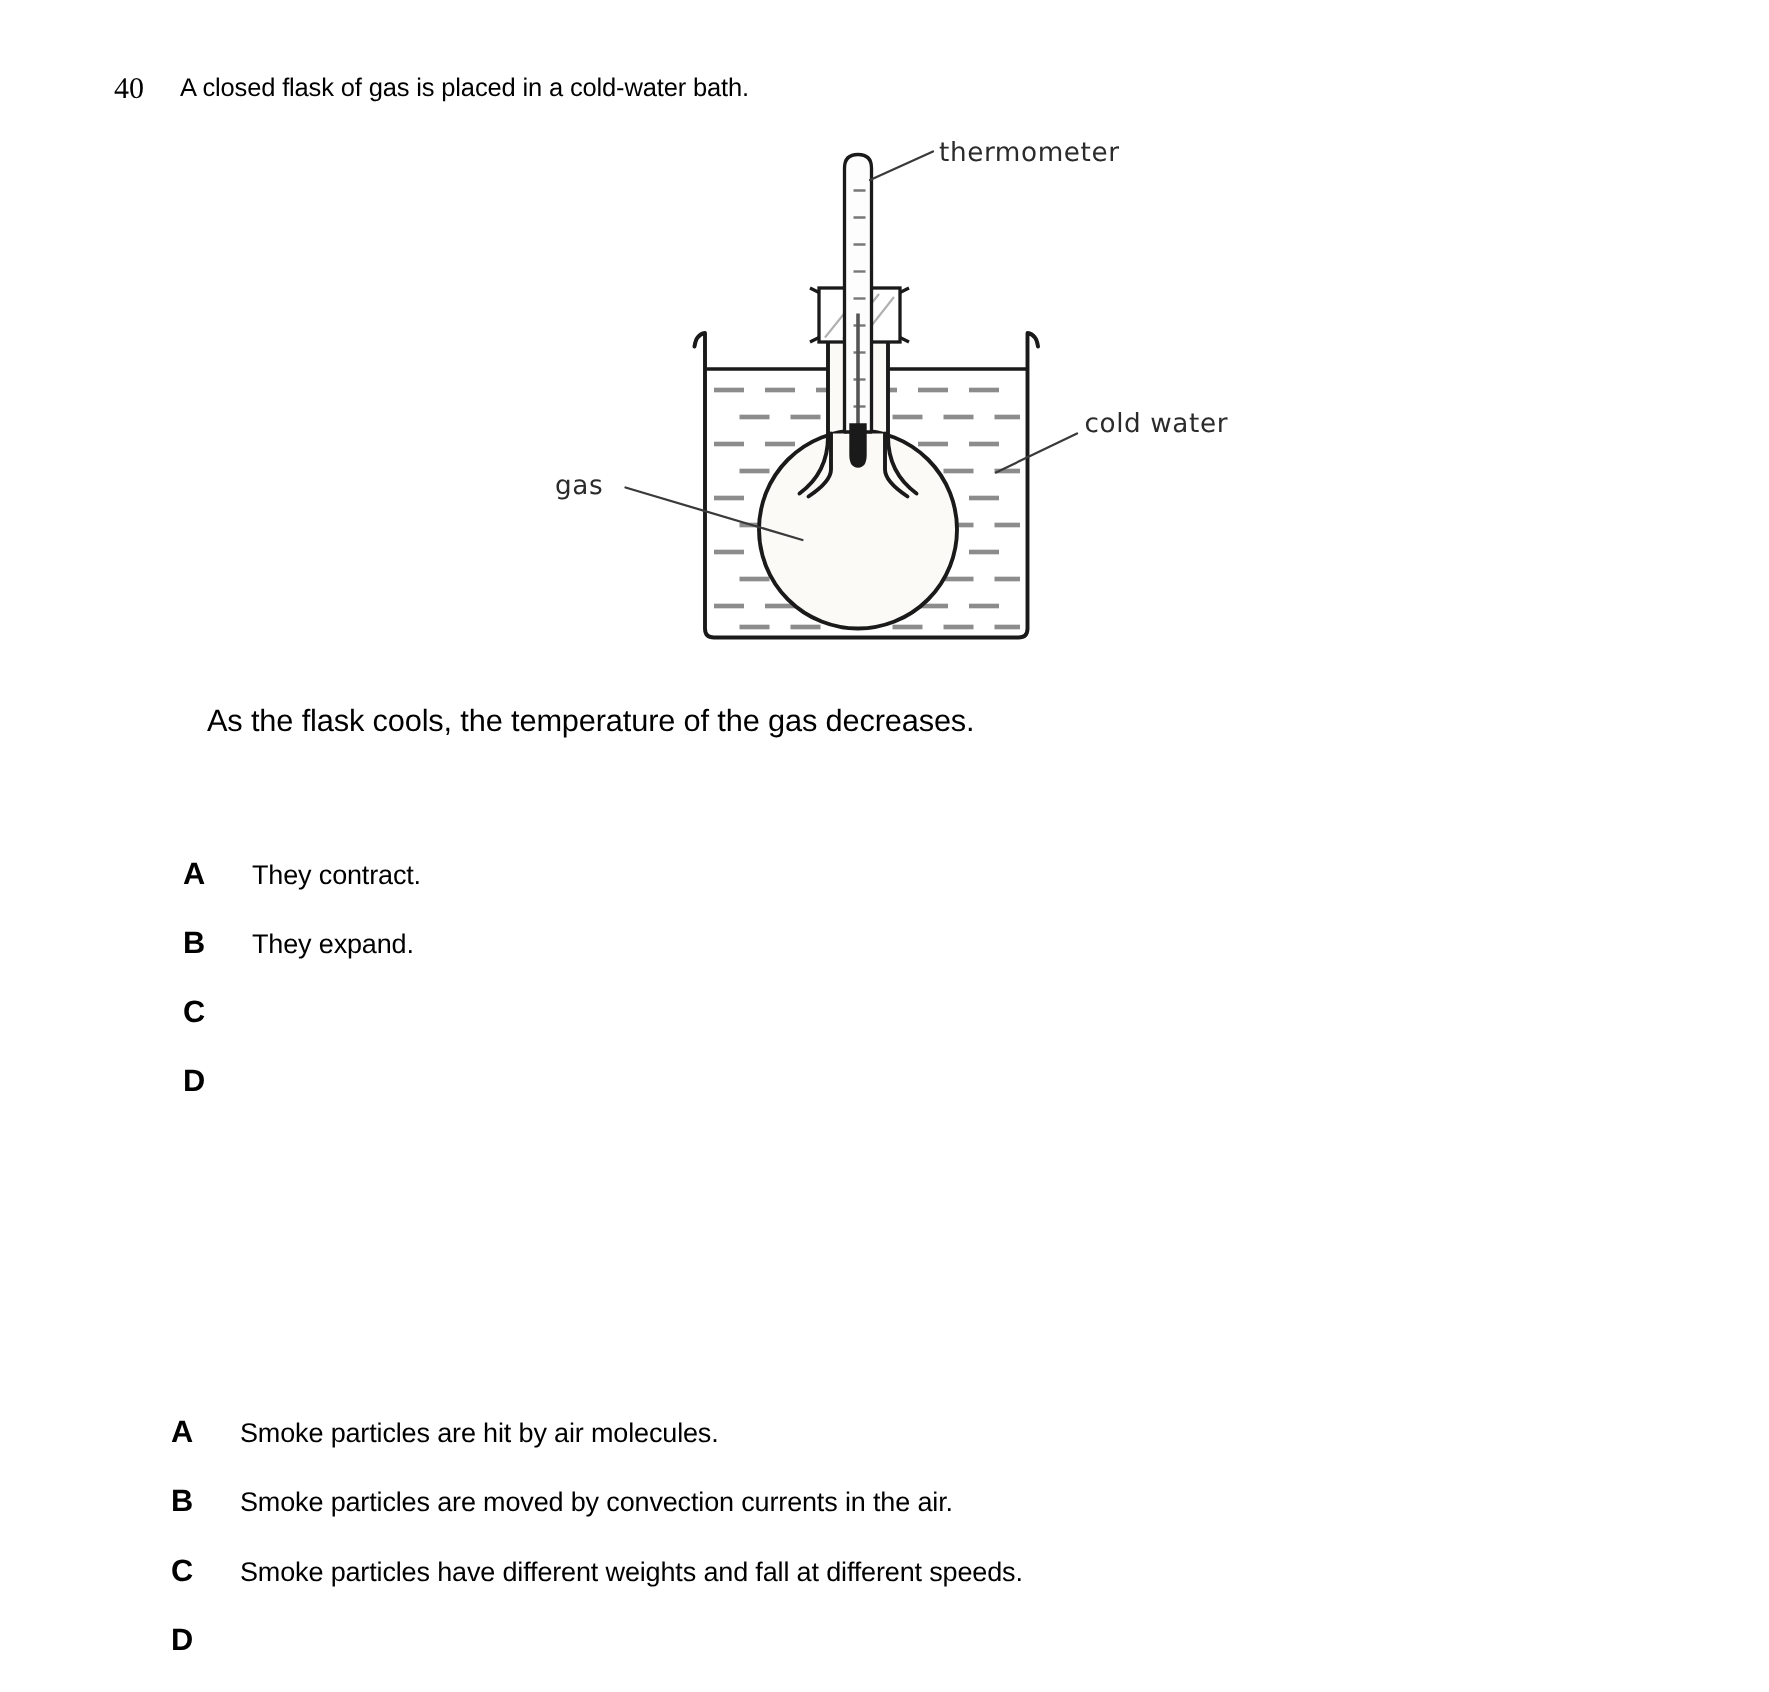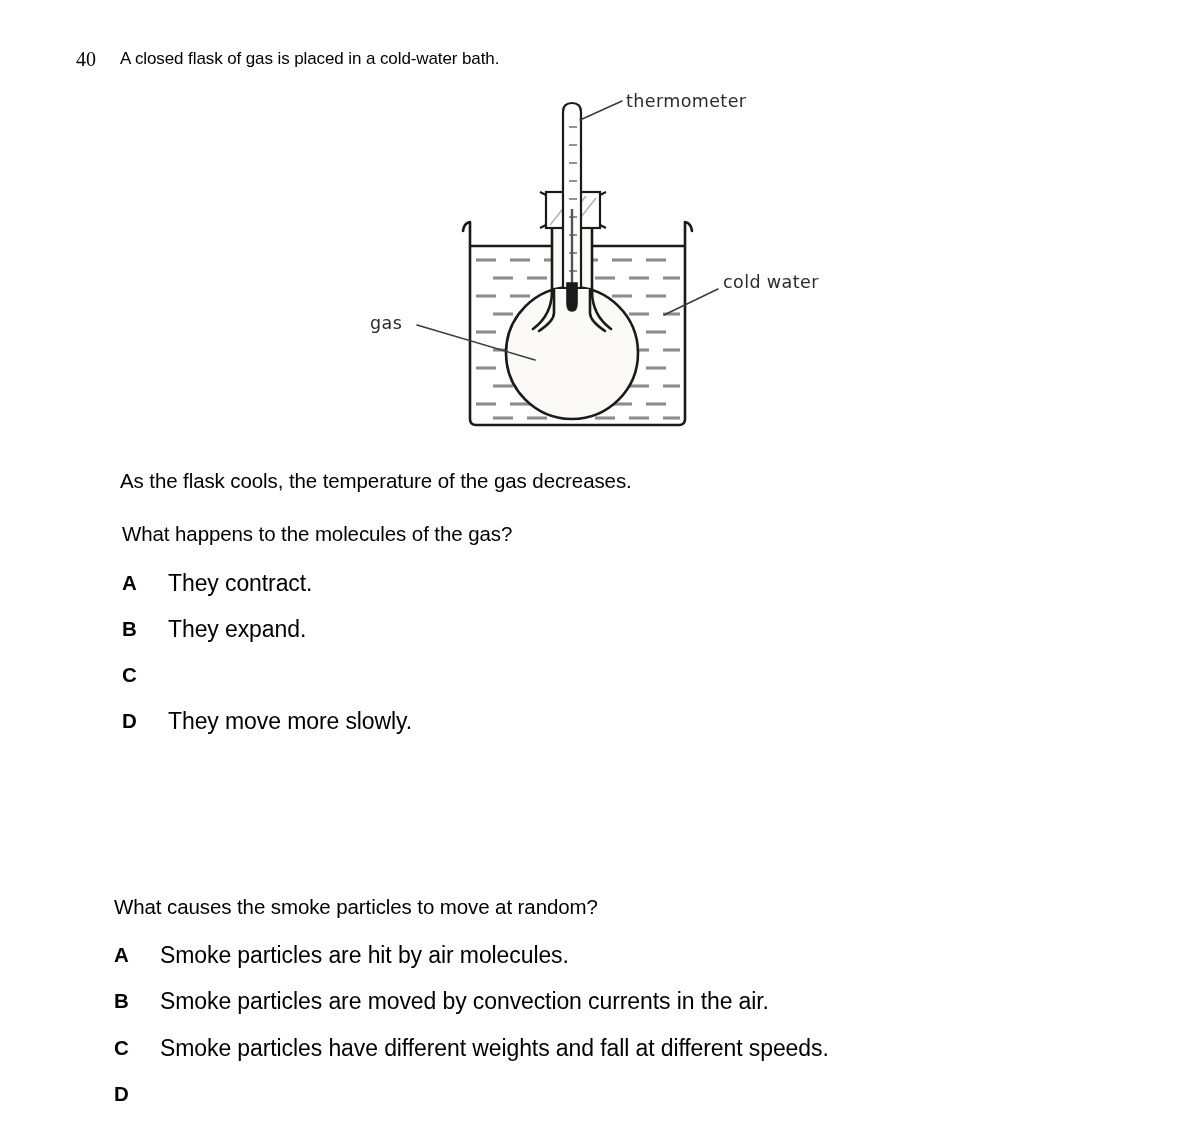--- a/index.html
+++ b/index.html
@@ -58,21 +58,21 @@
     align-items: flex-start;
   }
   .opt-letter {
     font-size: 20.5px;
     line-height: 26px;
     font-weight: bold;
     width: 46px;
     flex: 0 0 46px;
   }
   .opt-text {
-    font-size: 23px;
+    font-size: 18px;
     line-height: 26px;
     letter-spacing: -0.1px;
     white-space: nowrap;
   }
 
   
   .diagram {
     position: absolute;
     left: 330px;
     top: 75px;
@@ -286,41 +286,38 @@
         <line x1="334" y1="240" x2="388" y2="214"></line>
         <line x1="87" y1="250" x2="205" y2="285"></line>
       </g>
 
       <text class="lbl" x="296" y="32">thermometer</text>
       <text class="lbl" x="393" y="213">cold water</text>
       <text class="lbl" x="40" y="254">gas</text>
     </svg>
   </div>
 
-  <div class="stem" style="left:120px; top:468px;">As the flask cools, the temperature of the gas decreases.</div>
-  <div class="stem" style="left:122px; top:521px;">What happens to the molecules of the gas?</div>
+  <div class="stem" style="left:138px; top:468px;">As the flask cools, the temperature of the gas decreases.</div>
 
   <div class="opt" style="left:122px; top:570px;">
     <div class="opt-letter">A</div>
     <div class="opt-text">They contract.</div>
   </div>
   <div class="opt" style="left:122px; top:616px;">
     <div class="opt-letter">B</div>
     <div class="opt-text">They expand.</div>
   </div>
   <div class="opt" style="left:122px; top:662px;">
     <div class="opt-letter">C</div>
   </div>
   <div class="opt" style="left:122px; top:708px;">
     <div class="opt-letter">D</div>
-    <div class="opt-text">They move more slowly.</div>
-  </div>
-
-
-  <div class="stem" style="left:114px; top:894px;">What causes the smoke particles to move at random?</div>
+  </div>
+
+
 
   <div class="opt" style="left:114px; top:942px;">
     <div class="opt-letter">A</div>
     <div class="opt-text">Smoke particles are hit by air molecules.</div>
   </div>
   <div class="opt" style="left:114px; top:988px;">
     <div class="opt-letter">B</div>
     <div class="opt-text">Smoke particles are moved by convection currents in the air.</div>
   </div>
   <div class="opt" style="left:114px; top:1035px;">

